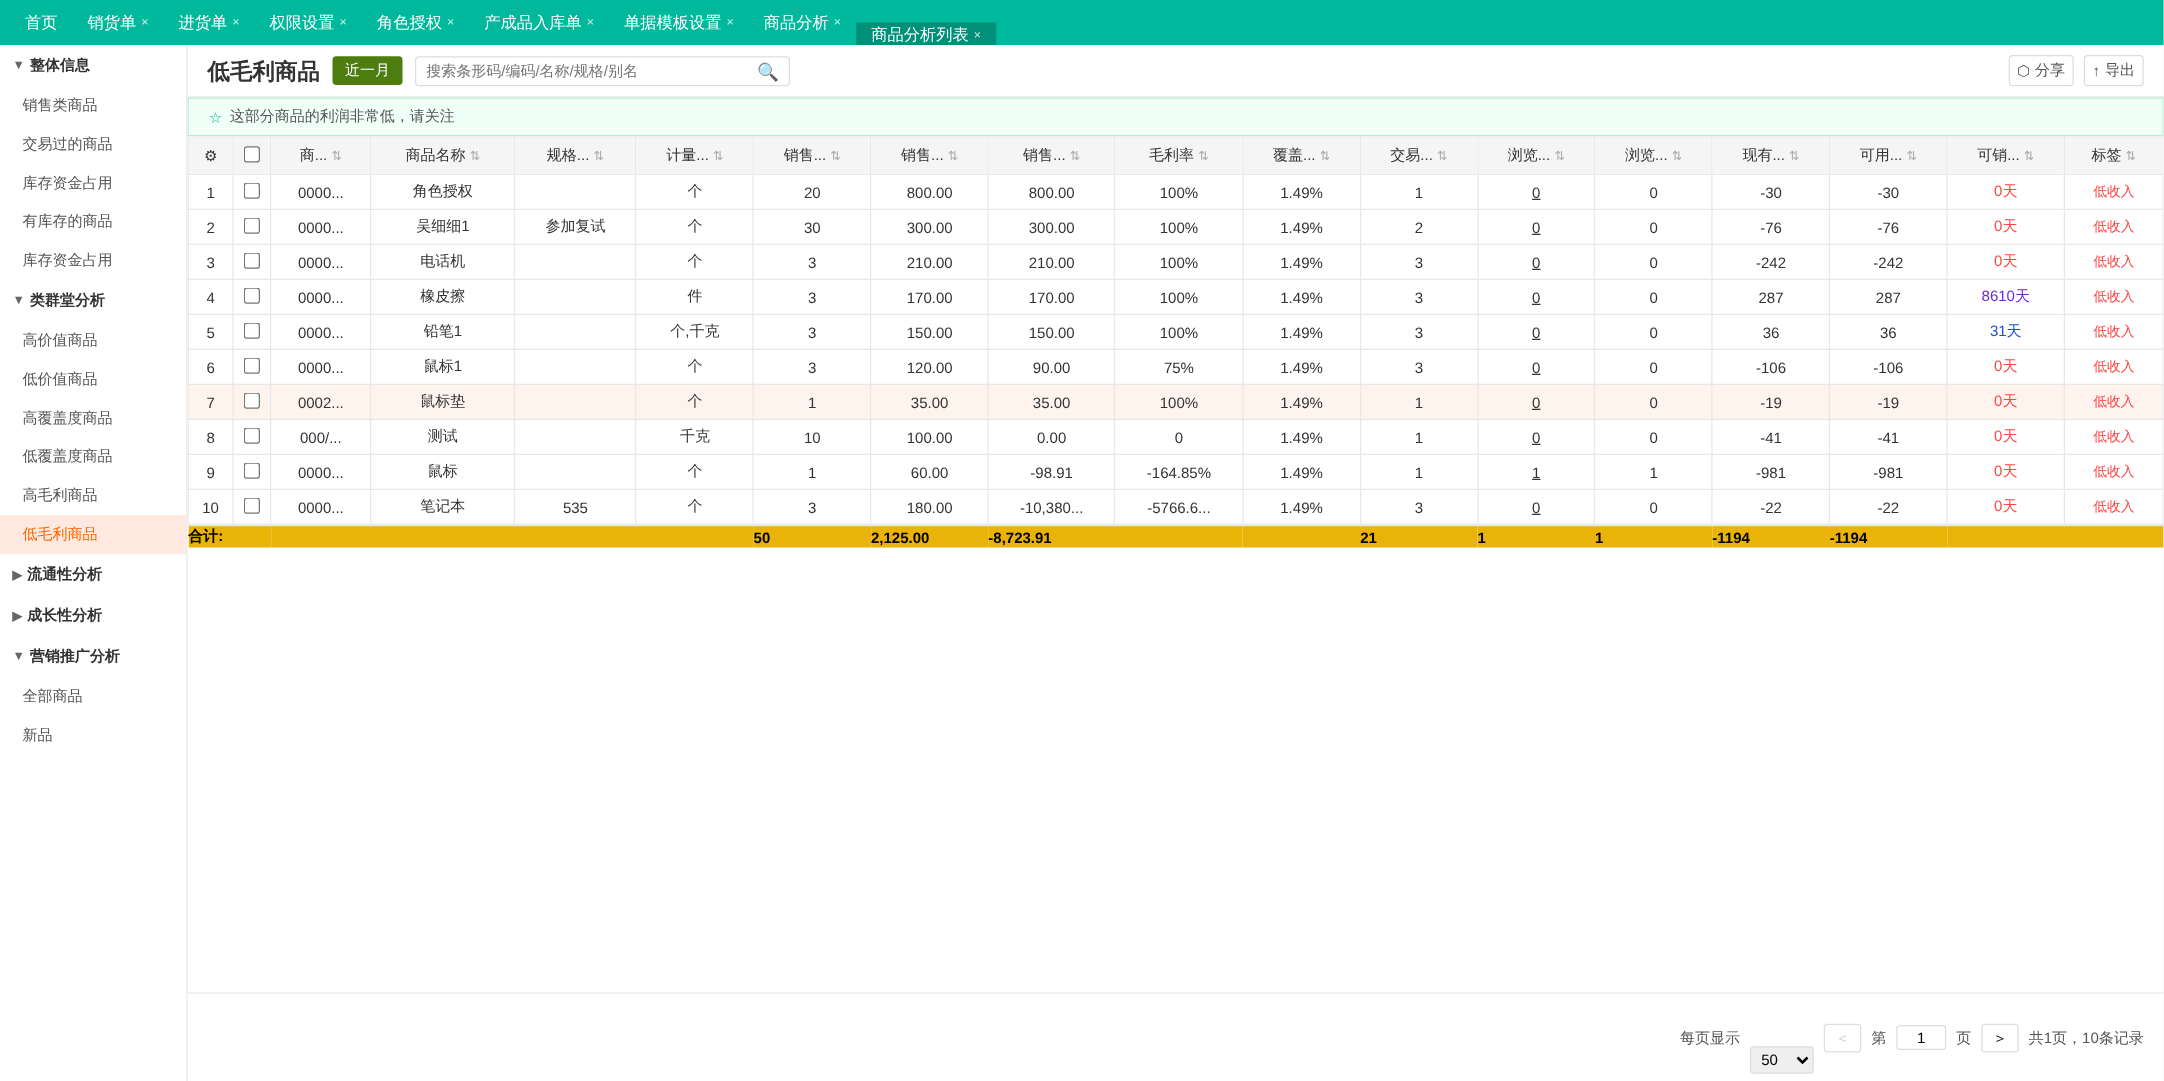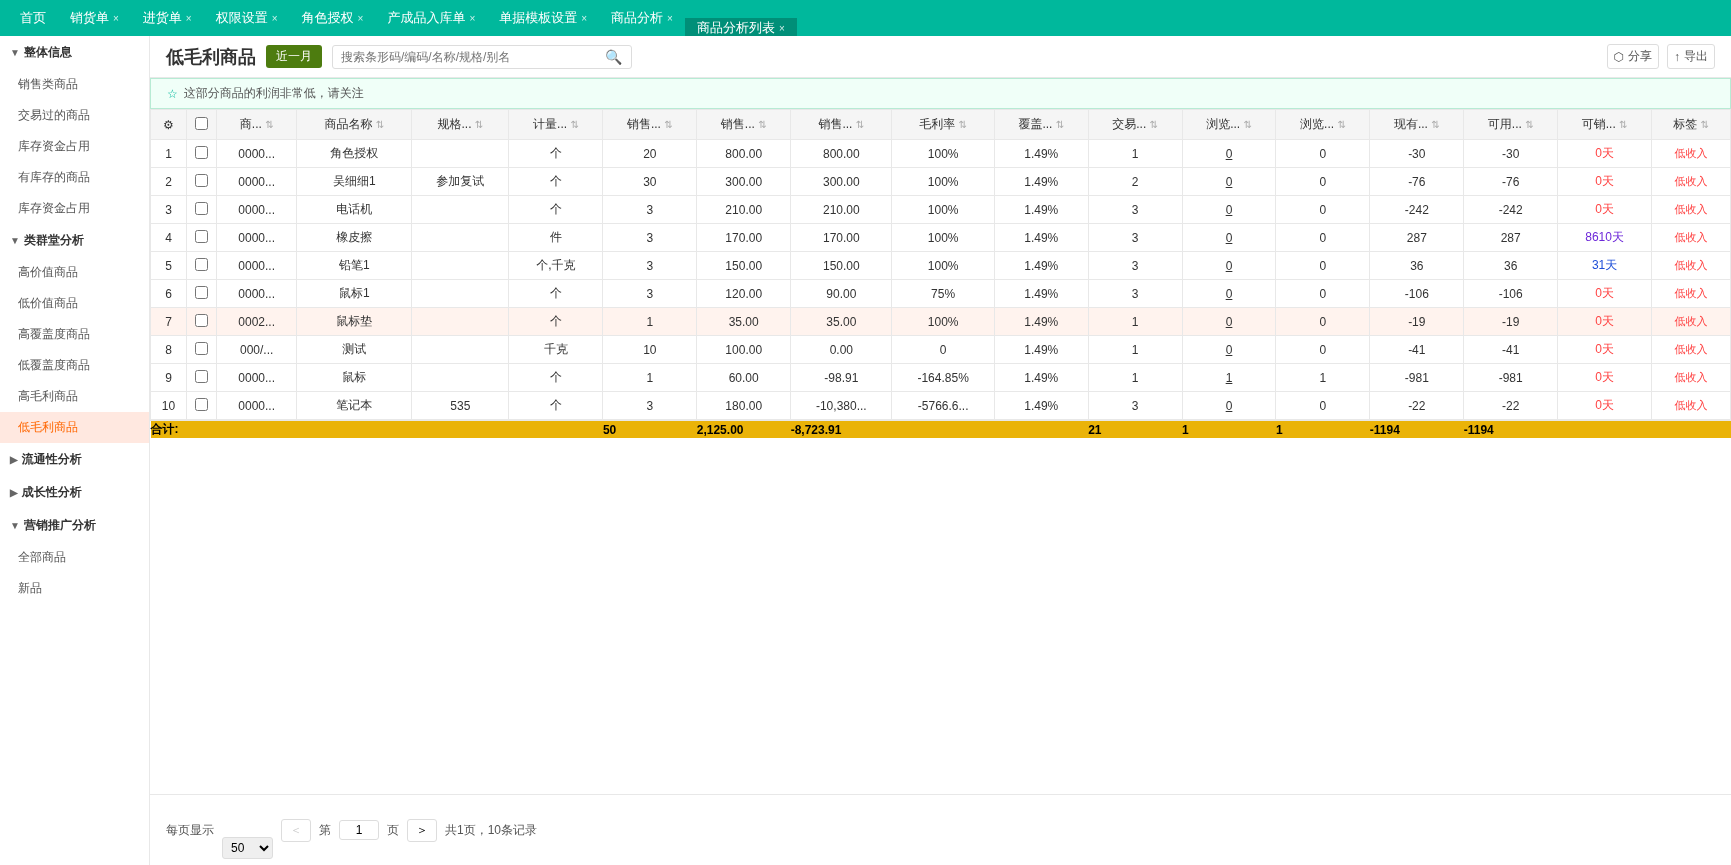--- a/index.html
+++ b/index.html
@@ -187,20 +187,21 @@
       font-weight: bold;
     }
 
     
     .pagination-bar {
       background: white;
       border-top: 1px solid #e8e8e8;
       padding: 6px 16px;
       display: flex;
       align-items: center;
+      justify-content: flex-end;
       gap: 8px;
       font-size: 12px;
       color: #555;
     }
     .pagination-bar select {
       border: 1px solid #ddd;
       border-radius: 3px;
       padding: 2px 4px;
       font-size: 12px;
       margin-top: 36px;

